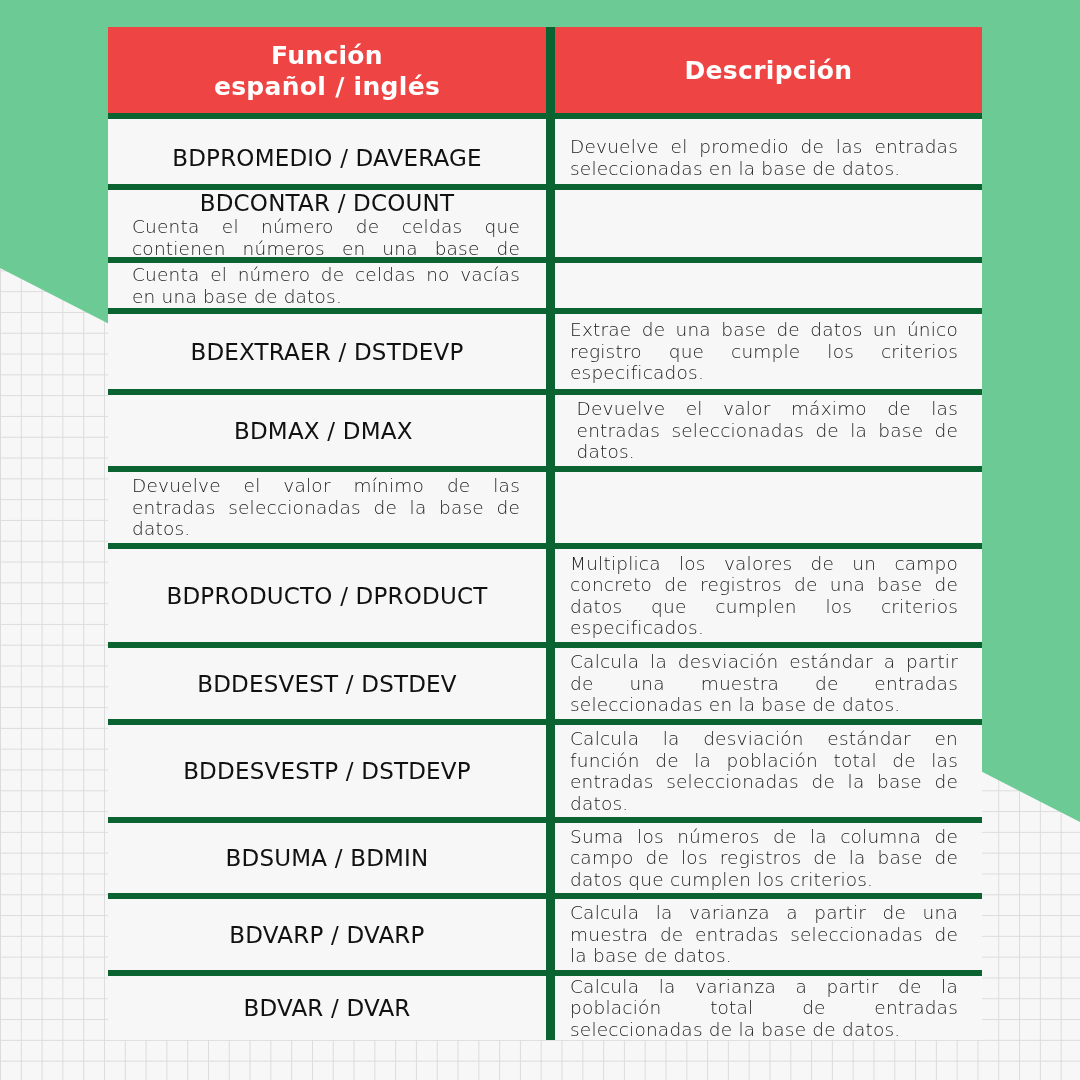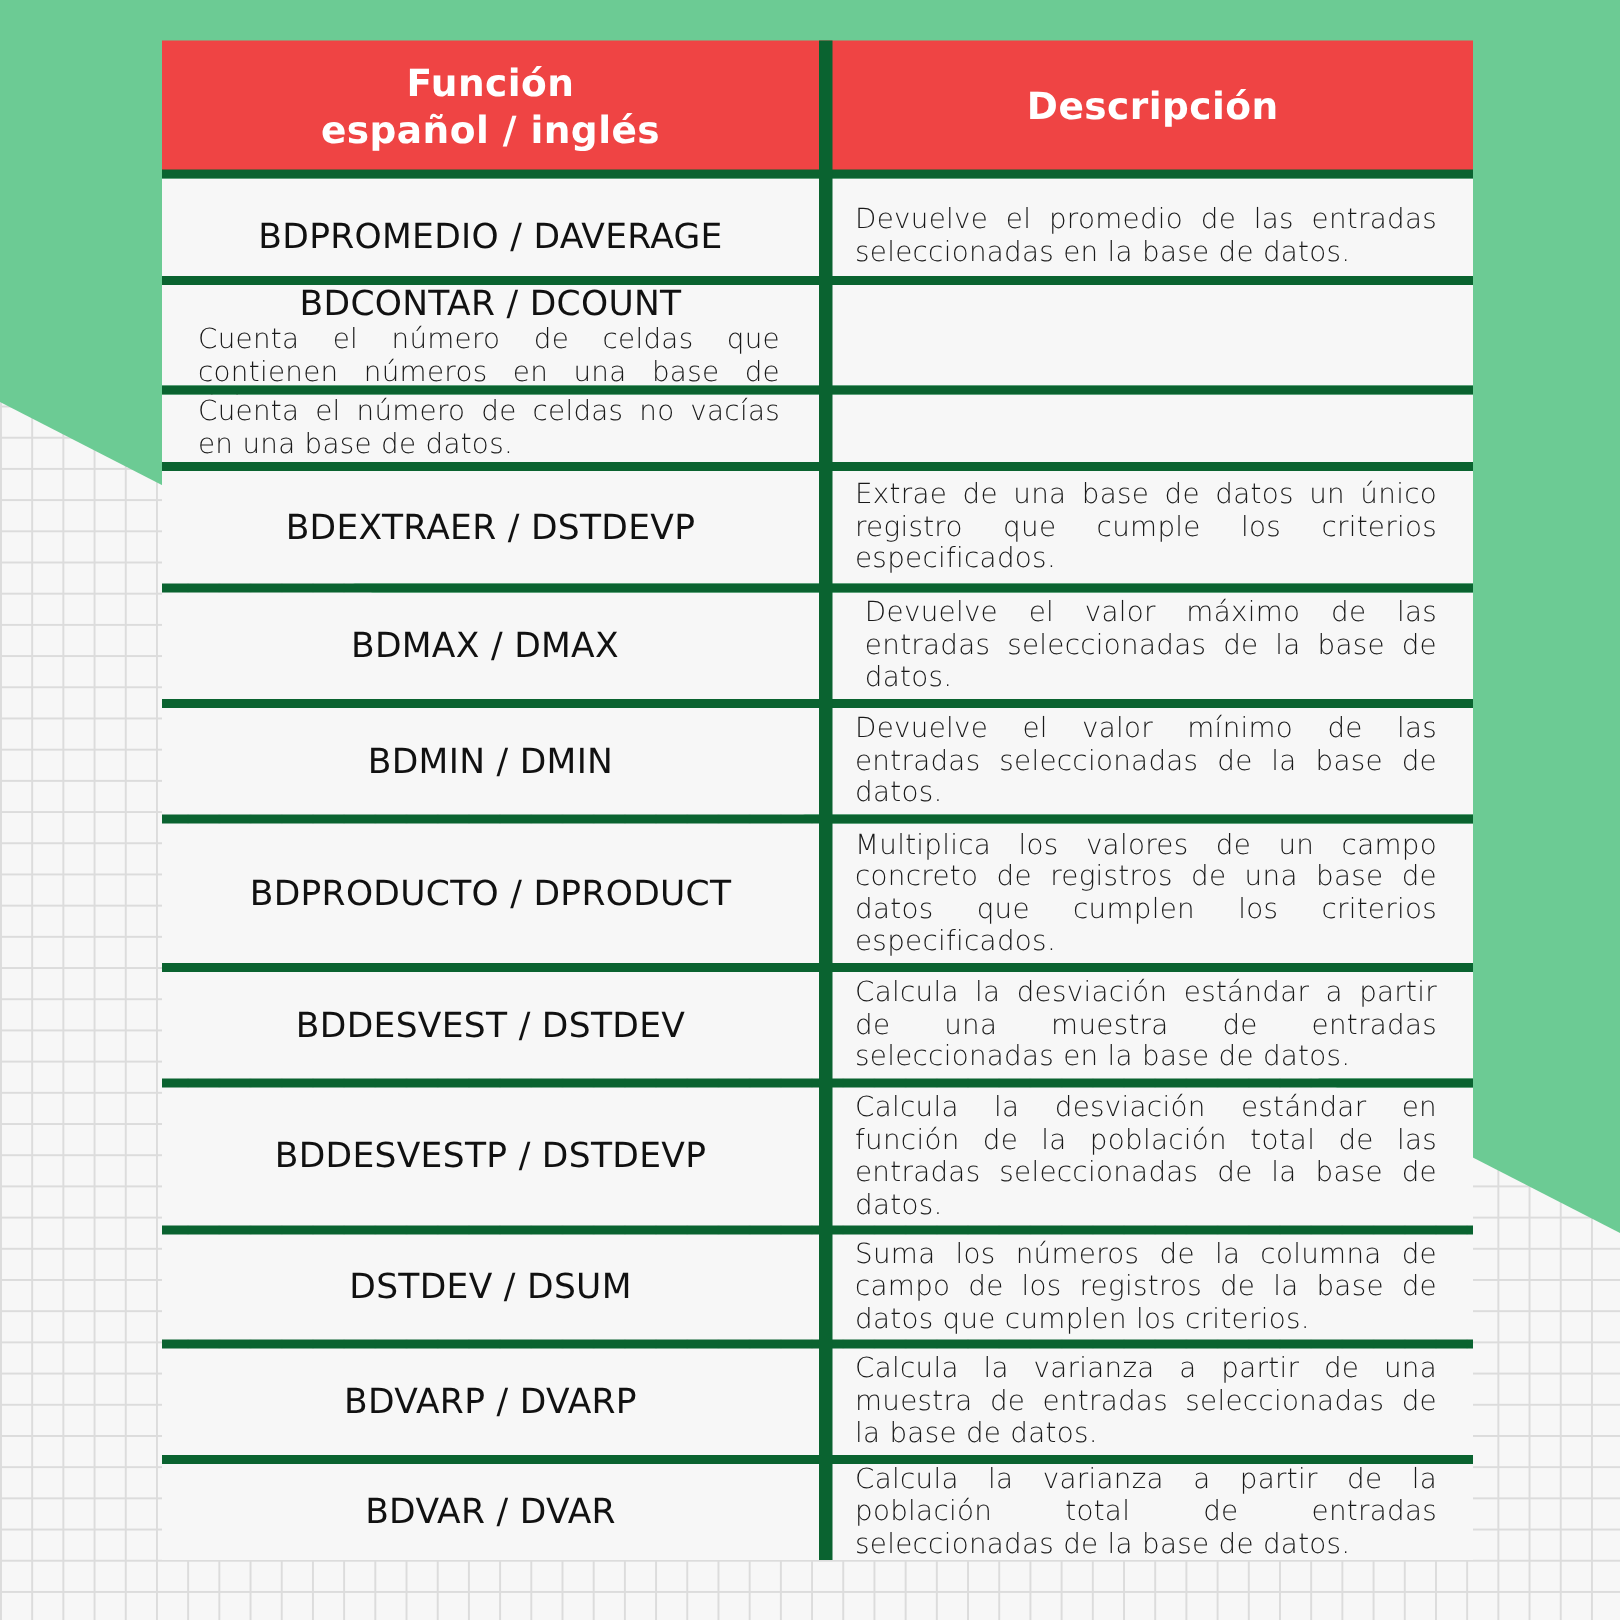--- a/index.html
+++ b/index.html
@@ -99,21 +99,20 @@
     </div>
     <div class="hdivider" style="top: 362px;"></div>
     <div class="row body-row" style="top: 368px; height: 71px; gap: 14px;">
       <div class="fn-cell col-left">BDMAX / DMAX</div>
       <div class="desc-cell col-right">
         <span>Devuelve el valor máximo de las entradas seleccionadas de la base de datos.</span>
       </div>
     </div>
     <div class="hdivider" style="top: 439px;"></div>
     <div class="row body-row" style="top: 445px; height: 71px;">
-      <div class="fn-cell col-left">BDMIN / DMIN</div>
       <div class="desc-cell col-right">
         <span>Devuelve el valor mínimo de las entradas seleccionadas de la base de datos.</span>
       </div>
     </div>
     <div class="hdivider" style="top: 516px;"></div>
     <div class="row body-row" style="top: 522px; height: 93px;">
       <div class="fn-cell col-left">BDPRODUCTO / DPRODUCT</div>
       <div class="desc-cell col-right">
         <span>Multiplica los valores de un campo concreto de registros de una base de datos que cumplen los criterios especificados.</span>
       </div>
@@ -127,21 +126,21 @@
     </div>
     <div class="hdivider" style="top: 692px;"></div>
     <div class="row body-row" style="top: 698px; height: 92px;">
       <div class="fn-cell col-left">BDDESVESTP / DSTDEVP</div>
       <div class="desc-cell col-right">
         <span>Calcula la desviación estándar en función de la población total de las entradas seleccionadas de la base de datos.</span>
       </div>
     </div>
     <div class="hdivider" style="top: 790px;"></div>
     <div class="row body-row" style="top: 796px; height: 70px;">
-      <div class="fn-cell col-left">DSTDEV / DSUM</div>
+      <div class="fn-cell col-left">BDSUMA / BDMIN</div>
       <div class="desc-cell col-right">
         <span>Suma los números de la columna de campo de los registros de la base de datos que cumplen los criterios.</span>
       </div>
     </div>
     <div class="hdivider" style="top: 866px;"></div>
     <div class="row body-row" style="top: 872px; height: 71px;">
       <div class="fn-cell col-left">BDVARP / DVARP</div>
       <div class="desc-cell col-right">
         <span>Calcula la varianza a partir de una muestra de entradas seleccionadas de la base de datos.</span>
       </div>

